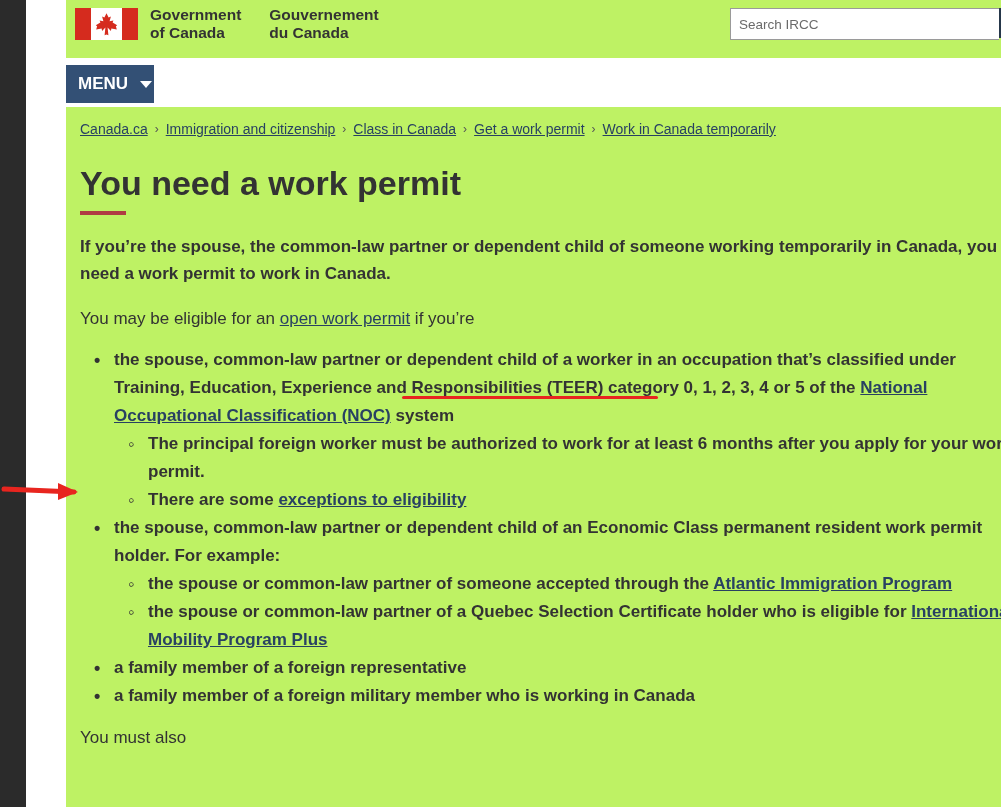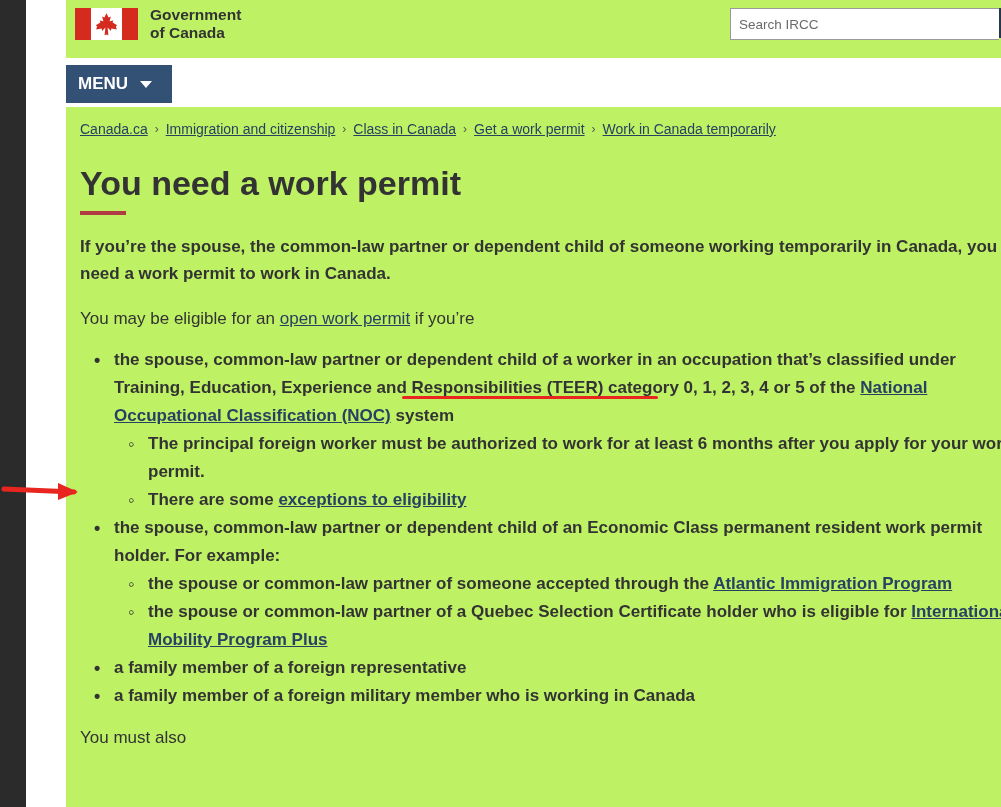--- a/index.html
+++ b/index.html
@@ -91,21 +91,21 @@
   
   .menu-bar {
     height: 49px;
     background: #ffffff;
     border-top: 1px solid #ffffff;
     position: relative;
   }
   .menu-btn {
     position: absolute;
     left: 0; top: 6px;
-    width: 106px;
+    width: 88px;
     height: 38px;
     background: #335075;
     color: #ffffff;
     font-size: 17px;
     font-weight: 700;
     display: flex;
     align-items: center;
     justify-content: flex-start;
     padding-left: 12px;
     gap: 12px;
@@ -241,20 +241,22 @@
     <div class="brand">
       <svg class="flag" viewBox="0 0 63 32">
         <rect x="0" y="0" width="63" height="32" fill="#ffffff"></rect>
         <rect x="0" y="0" width="16" height="32" fill="#d52b1e"></rect>
         <rect x="47" y="0" width="16" height="32" fill="#d52b1e"></rect>
         <path fill="#d52b1e" d="M31.5 5.2 L33.6 9.6 L35.9 8.4 L34.6 13.2 L38.4 12.4 L37.6 14.6 L42.2 17.3 L40.9 18.2 L41.8 21.6 L36.4 20.5 L35.9 23.1 L32.6 19.6 L33.4 27.3 L31.5 26.4 L29.6 27.3 L30.4 19.6 L27.1 23.1 L26.6 20.5 L21.2 21.6 L22.1 18.2 L20.8 17.3 L25.4 14.6 L24.6 12.4 L28.4 13.2 L27.1 8.4 L29.4 9.6 Z"></path>
       </svg>
       <div class="wordmark">
         <span class="blk">Government
 of Canada</span>
+        <span class="blk">Gouvernement
+du Canada</span>
       </div>
     </div>
     <div class="search-wrap">
       <input class="search-input" type="text" placeholder="Search IRCC" style="">
       <button class="search-btn">
         <svg width="17" height="17" viewBox="0 0 17 17">
           <circle cx="7" cy="7" r="5" fill="none" stroke="#ffffff" stroke-width="2"></circle>
           <line x1="10.8" y1="10.8" x2="15.5" y2="15.5" stroke="#ffffff" stroke-width="2.4" stroke-linecap="round"></line>
         </svg>
       </button>

